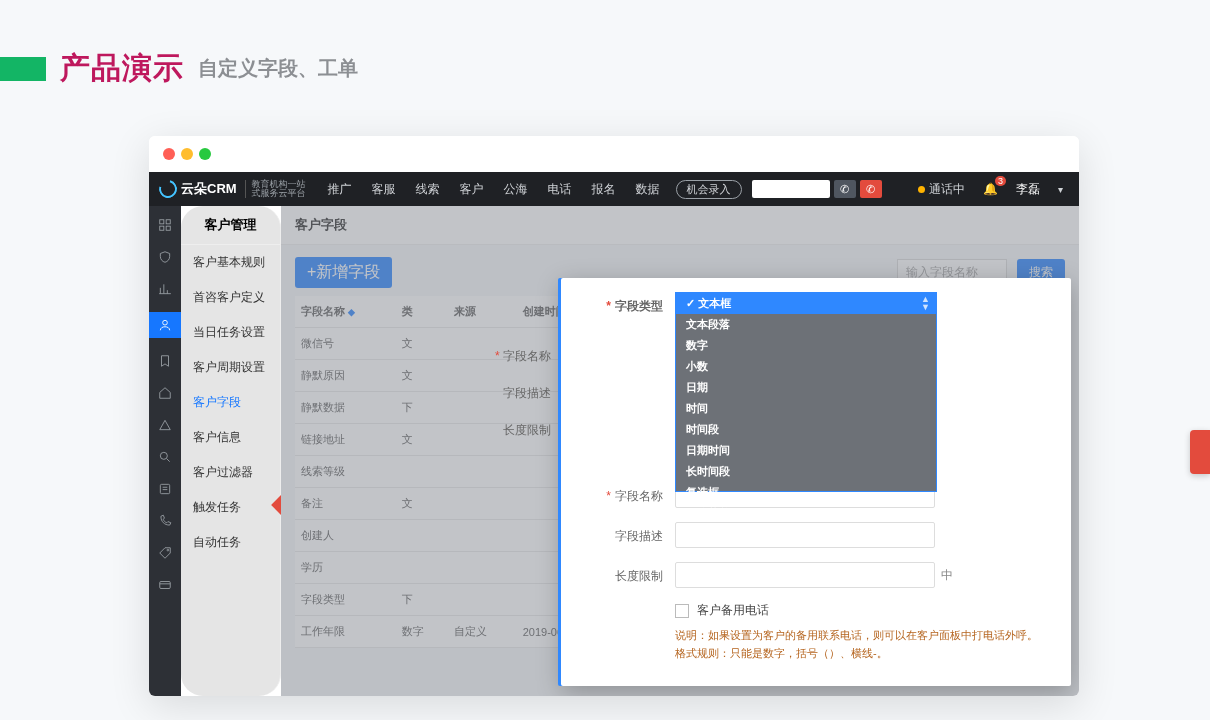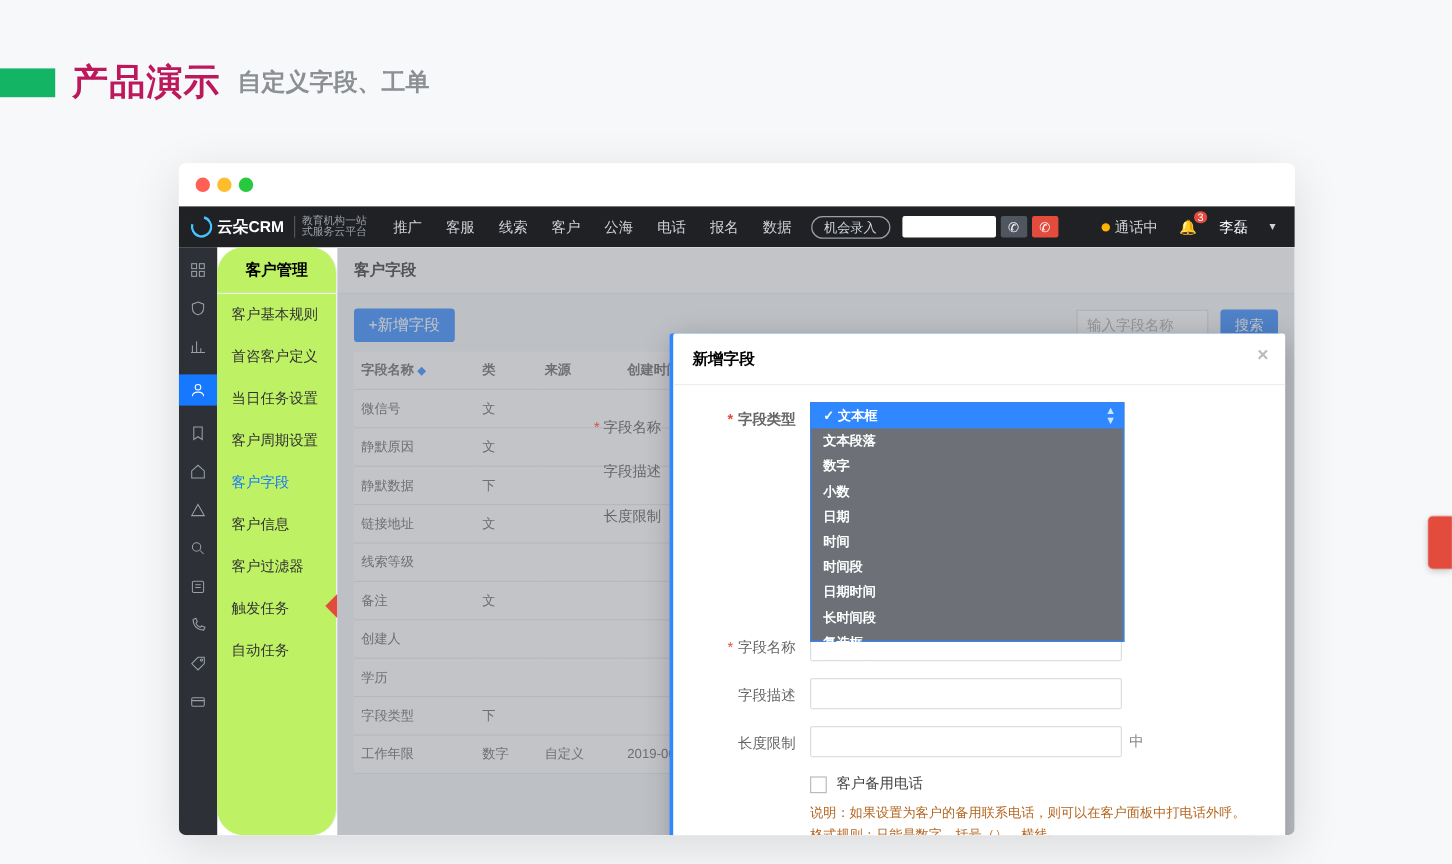--- a/index.html
+++ b/index.html
@@ -36,30 +36,30 @@
   .bell .badge{position:absolute;top:-6px;right:-8px;background:#e34b3d;color:#fff;font-size:9px;border-radius:8px;padding:0 3px;}
   .user { color:#fff; }
 
   
   .appbody { display:flex; height:calc(100% - 34px - 36px); position:relative;}
   .iconcol { width:32px; background:#2d3036; display:flex; flex-direction:column; align-items:center; gap:14px; padding-top:10px;}
   .iconcol .ic{width:18px;height:18px;color:#9aa0a6;display:flex;align-items:center;justify-content:center;}
   .iconcol .ic.active{background:#1677ff;color:#fff;width:32px;height:26px;}
   .iconcol .ic svg{width:14px;height:14px;stroke:currentColor;fill:none;stroke-width:1.5;}
 
-  .sidepanel { width:100px; background:#bef264; border-right:1px solid #eee;border-radius:22px;}
+  .sidepanel { width:100px; background:#e5e5e5; border-right:1px solid #eee;border-radius:22px;}
   .side-title{font-size:13px;font-weight:700;padding:10px 0;text-align:center;border-bottom:1px solid #eee;}
   .side-item{font-size:12px;color:#333;padding:9px 12px;cursor:pointer;position:relative;}
   .side-item.active{color:#1677ff;}
   .side-item .ribbon{position:absolute;right:-8px;top:8px;width:14px;height:14px;background:#e34b3d;transform:rotate(45deg);}
 
   .main { flex:1; background:#f6f7f9; position:relative; overflow:hidden;}
   .bc { font-size:13px; font-weight:600; color:#333; background:#fff; padding:10px 14px; border-bottom:1px solid #eee;}
   .toolbar { display:flex; align-items:center; padding:12px 14px 8px; gap:10px;}
-  .btn-add { background:#2f88ff; color:#fff; font-size:13px; padding:5px 12px; border-radius:3px; border:none;}
+  .btn-add { background:#2f88ff; color:#fff; font-size:16px; padding:5px 12px; border-radius:3px; border:none;}
   .spacer{flex:1;}
   .searchf { background:#fff;border:1px solid #ddd;font-size:12px;padding:4px 8px;width:110px;color:#aaa;}
   .btn-search{background:#2f88ff;color:#fff;font-size:12px;padding:5px 12px;border:none;border-radius:3px;}
 
   table.grid { width:calc(100% - 28px); margin:0 14px; border-collapse:collapse; font-size:11px;color:#666; background:#fff;}
   table.grid th, table.grid td { border-bottom:1px solid #e9e9e9; padding:8px 6px; text-align:left;}
   table.grid th { background:#fff; color:#666; font-weight:600;}
   table.grid th .sort{color:#2f88ff;font-size:9px;margin-left:3px;}
   .ops a{color:#2f88ff; margin-right:6px; cursor:pointer;}
   .ops a.del{color:#ff7a45;}
@@ -338,24 +338,20 @@
               <td>2019-06-16 19:43:38</td>
               <td>2019-06-16 19:43:38</td>
               <td>启用</td>
               <td class="ops"><a>禁用</a><a>编辑</a><a class="del">删除</a></td>
             </tr>
           </tbody>
       </table>
 
       <div class="dim"></div>
       <div class="modal">
-        <div class="mh">
-          <span>新增字段</span>
-          <span class="close">×</span>
-        </div>
         <div class="mb">
           <div class="frow" style="position:relative;font-weight:bold;">
             <div class="flab"><span class="req">*</span><span>字段类型</span></div>
             <div class="fctl" style="position:relative;height:26px;">
 
               <div class="dd" style="left:0;">
                 <div class="arrows">▲<br>▼</div>
                 <div id="ddopts">
                     <div class="opt sel">文本框</div>
                     <div class="opt">文本段落</div>

